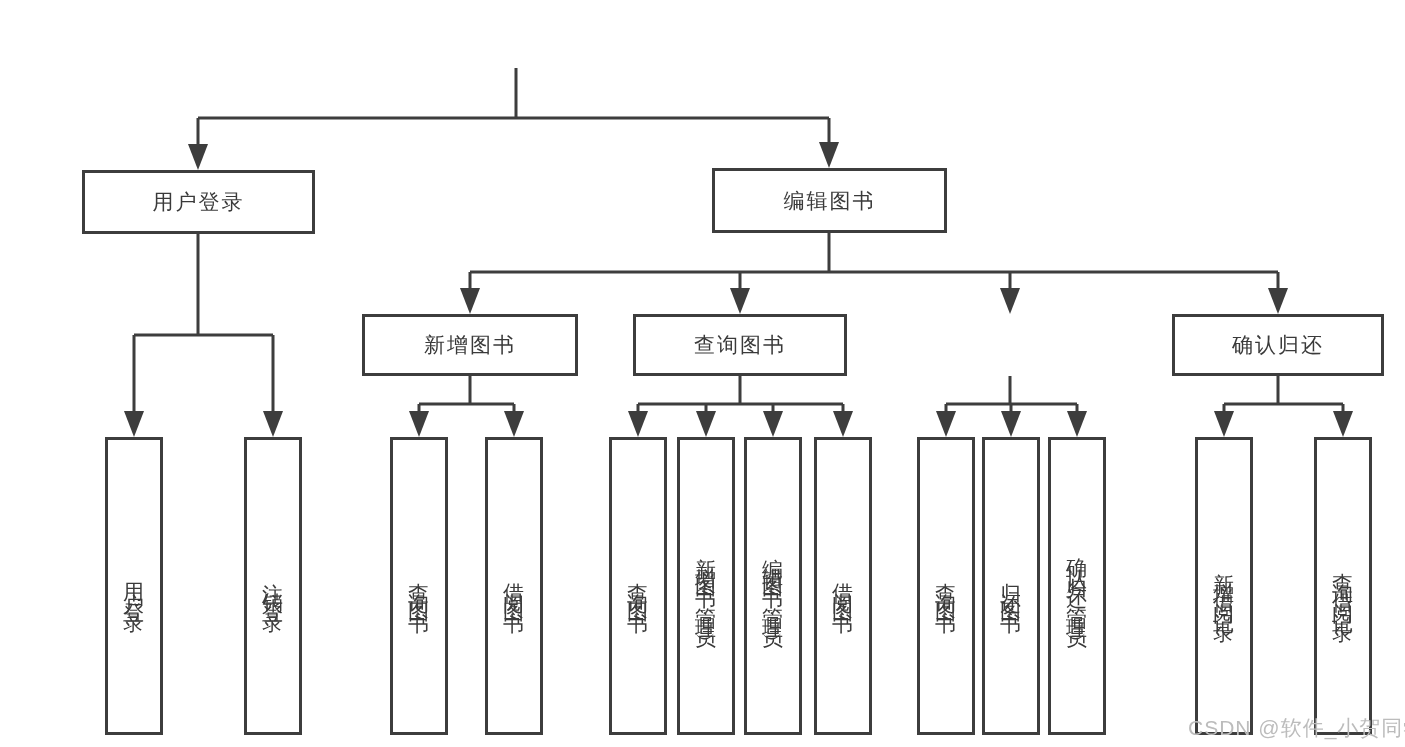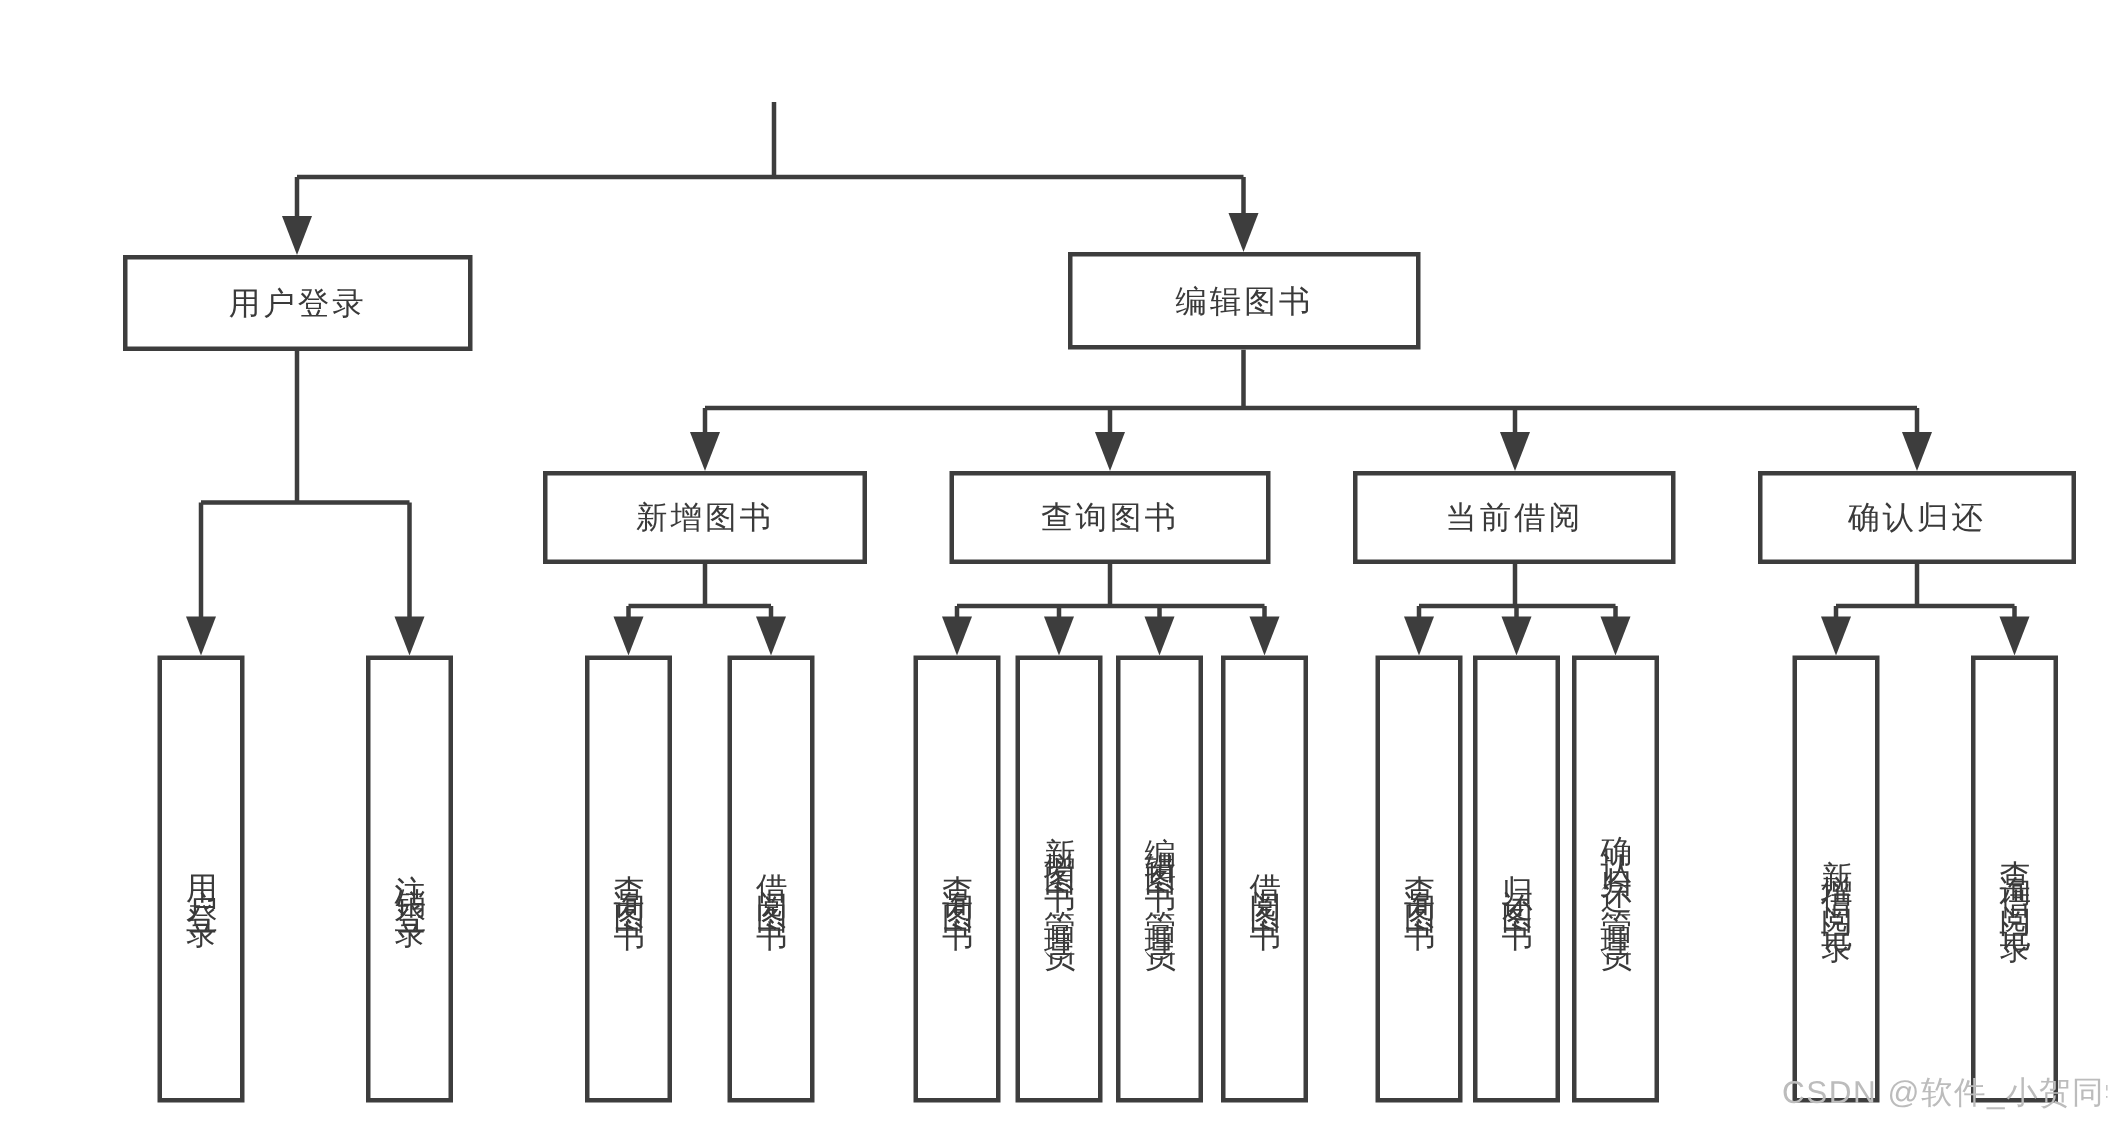--- a/index.html
+++ b/index.html
@@ -88,23 +88,20 @@
   <div class="node" style="left:712px;top:168px;width:235px;height:65px;">
     <span>编辑图书</span>
   </div>
 
   <div class="node" style="left:362px;top:314px;width:216px;height:62px;">
     <span>新增图书</span>
   </div>
   <div class="node" style="left:633px;top:314px;width:214px;height:62px;">
     <span>查询图书</span>
   </div>
-  <div class="node" style="left:902px;top:314px;width:215px;height:62px;">
-    <span>当前借阅</span>
-  </div>
   <div class="node" style="left:1172px;top:314px;width:212px;height:62px;">
     <span>确认归还</span>
   </div>
 
   <div class="leaf" style="left:105px;">
     <span>用户登录</span>
   </div>
   <div class="leaf" style="left:244px;">
     <span>注销登录</span>
   </div>

